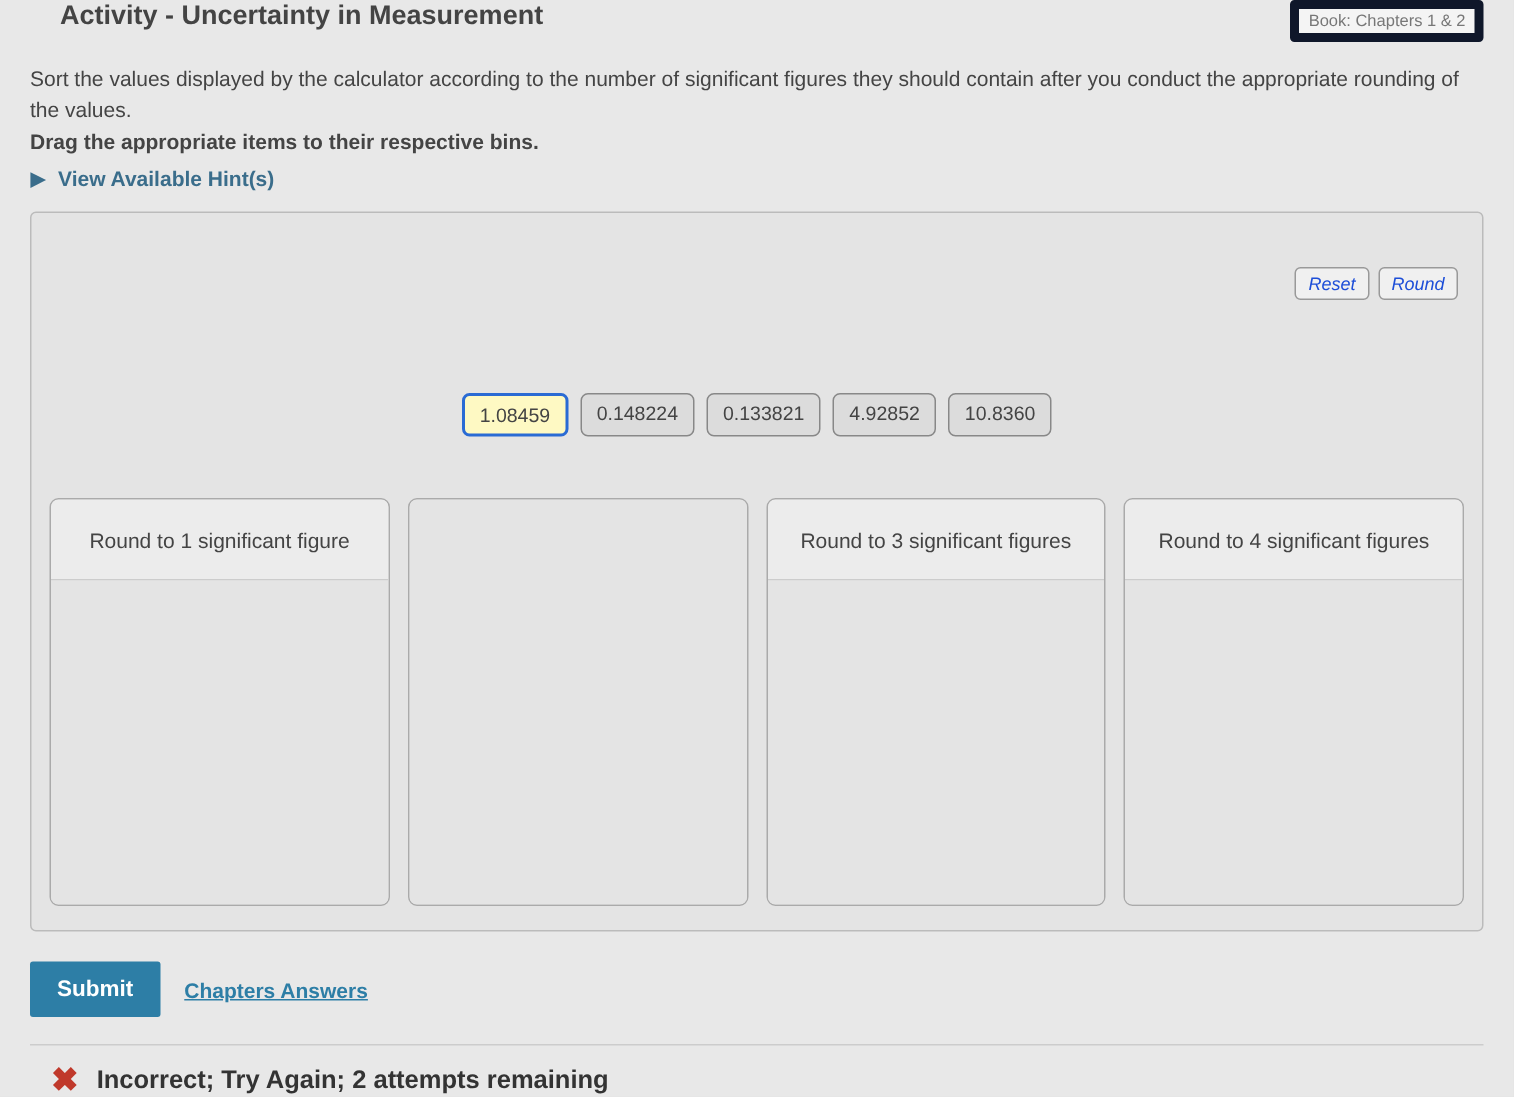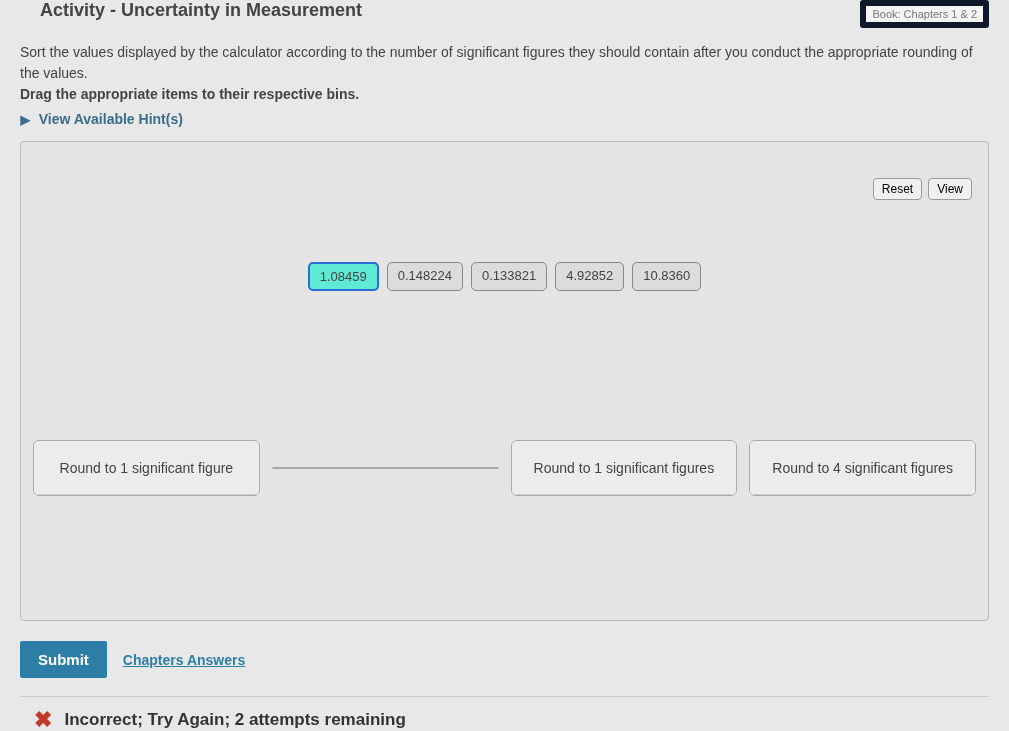--- a/index.html
+++ b/index.html
@@ -65,22 +65,23 @@
     right: 16px;
     display: flex;
     gap: 6px;
   }
   .small-btn {
     font-size: 12px;
     padding: 3px 8px;
     border: 1px solid #999;
     border-radius: 4px;
     background: #f0f0f0;
-    color: #000000;
-    cursor: pointer;
+    color: #1d4ed8;
+    cursor: pointer;
+    font-style: italic;
   }
   .items-row {
     position: absolute;
     top: 120px;
     left: 0;
     right: 0;
     display: flex;
     justify-content: center;
     gap: 8px;
   }
@@ -88,31 +89,30 @@
     padding: 5px 10px;
     border: 1px solid #888;
     border-radius: 5px;
     background: #dcdcdc;
     font-size: 13px;
     color: #444;
     cursor: grab;
   }
   .chip.selected {
     border: 2px solid #2a6bd4;
-    background: #5eead4;
+    background: #fef9c3;
   }
   .bins {
     position: absolute;
     left: 12px;
     right: 12px;
     bottom: 16px;
     top: 190px;
     display: flex;
     gap: 12px;
-    align-items: center;
   }
   .bin {
     flex: 1 1 0;
     border: 1px solid #aaa;
     border-radius: 6px;
     background: #e8e8e8;
     display: flex;
     flex-direction: column;
     overflow: hidden;
   }
@@ -188,41 +188,41 @@
 </div>
 
 <div class="hints">
   <span class="tri">▶</span>
   <span>View Available Hint(s)</span>
 </div>
 
 <div class="workspace">
   <div class="ws-controls">
     <button class="small-btn">Reset</button>
-    <button class="small-btn">View</button>
+    <button class="small-btn">Round</button>
   </div>
 
   <div class="items-row">
     <div class="chip selected">1.08459</div>
     <div class="chip">0.148224</div>
     <div class="chip">0.133821</div>
     <div class="chip">4.92852</div>
     <div class="chip">10.8360</div>
   </div>
 
   <div class="bins">
     <div class="bin">
       <div class="bin-header">Round to 1 significant figure</div>
       <div class="bin-body"></div>
     </div>
     <div class="bin">
       <div class="bin-body"></div>
     </div>
     <div class="bin">
-      <div class="bin-header">Round to 1 significant figures</div>
+      <div class="bin-header">Round to 3 significant figures</div>
       <div class="bin-body"></div>
     </div>
     <div class="bin">
       <div class="bin-header">Round to 4 significant figures</div>
       <div class="bin-body"></div>
     </div>
   </div>
 </div>
 
 <div class="action-bar">

